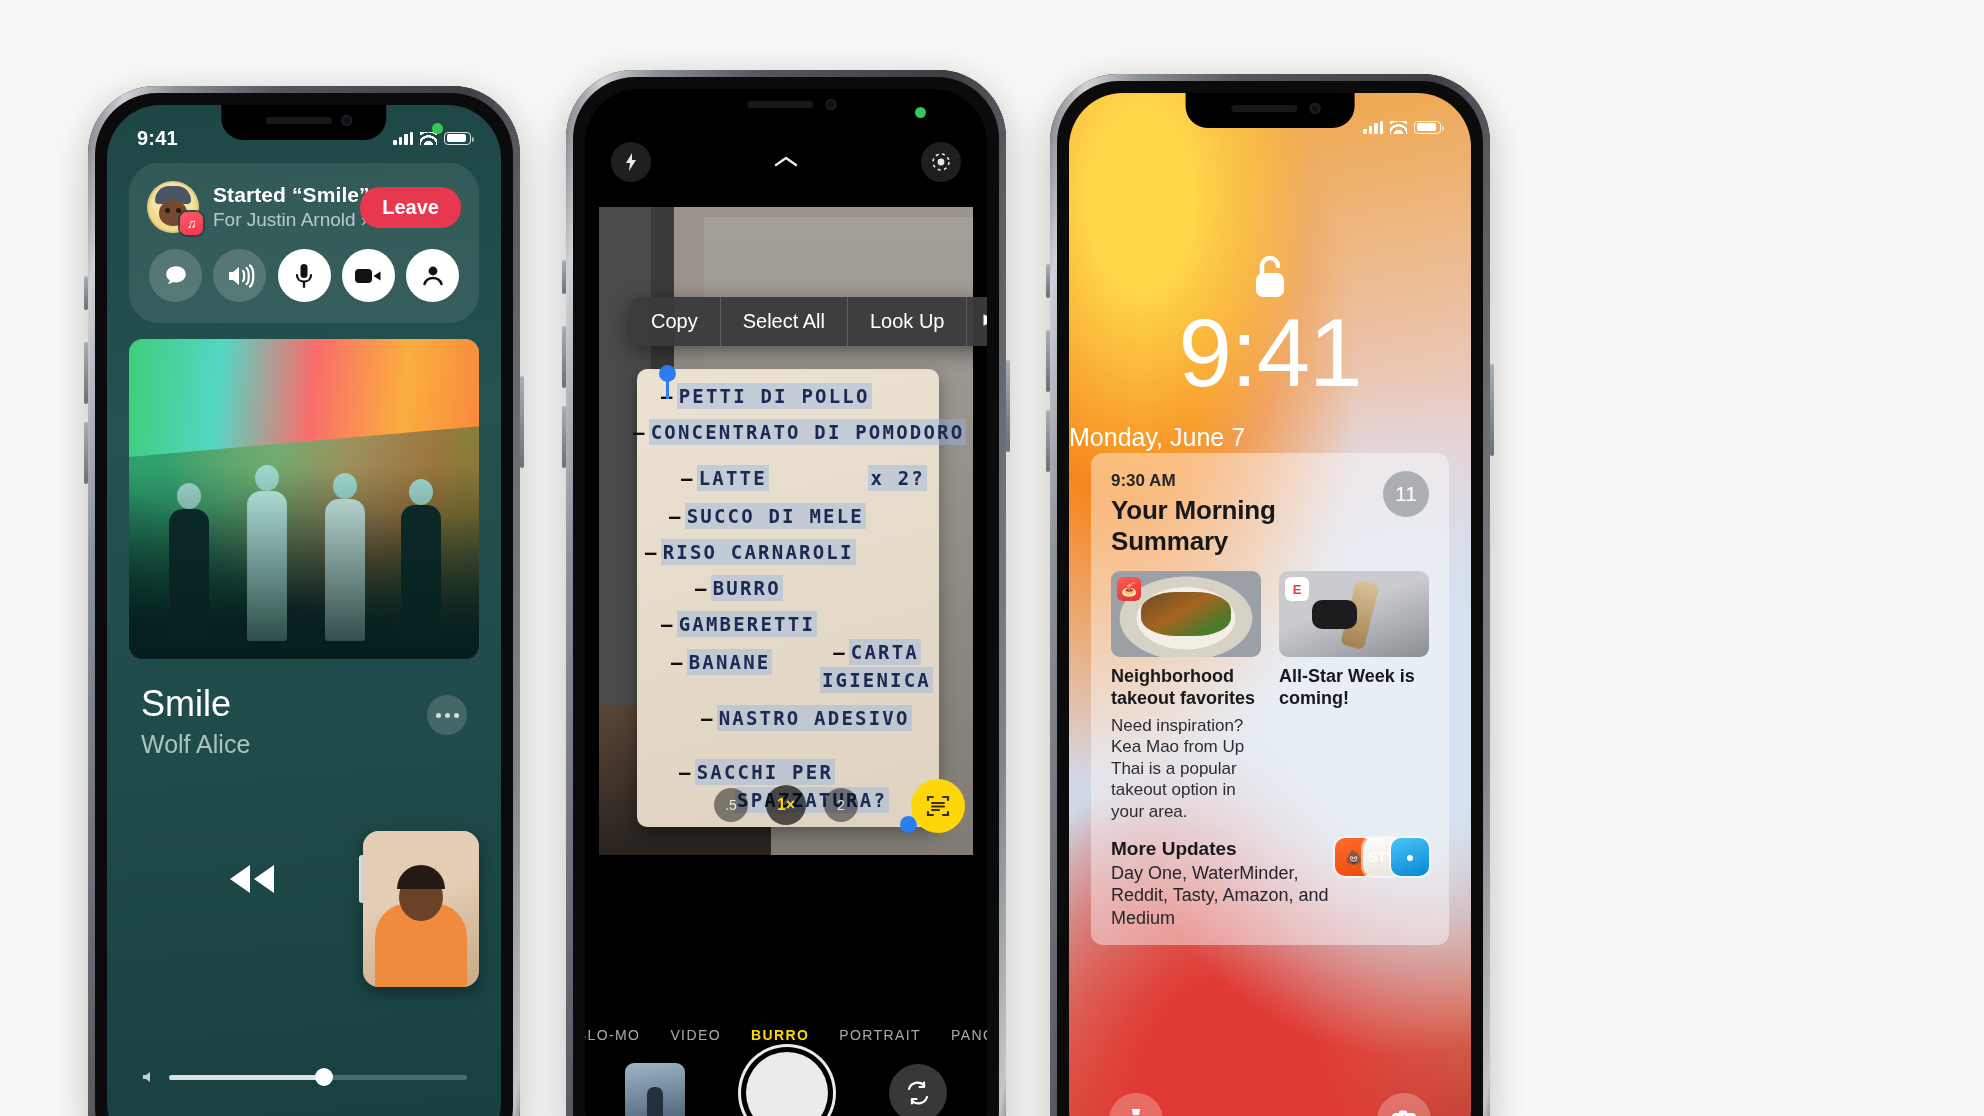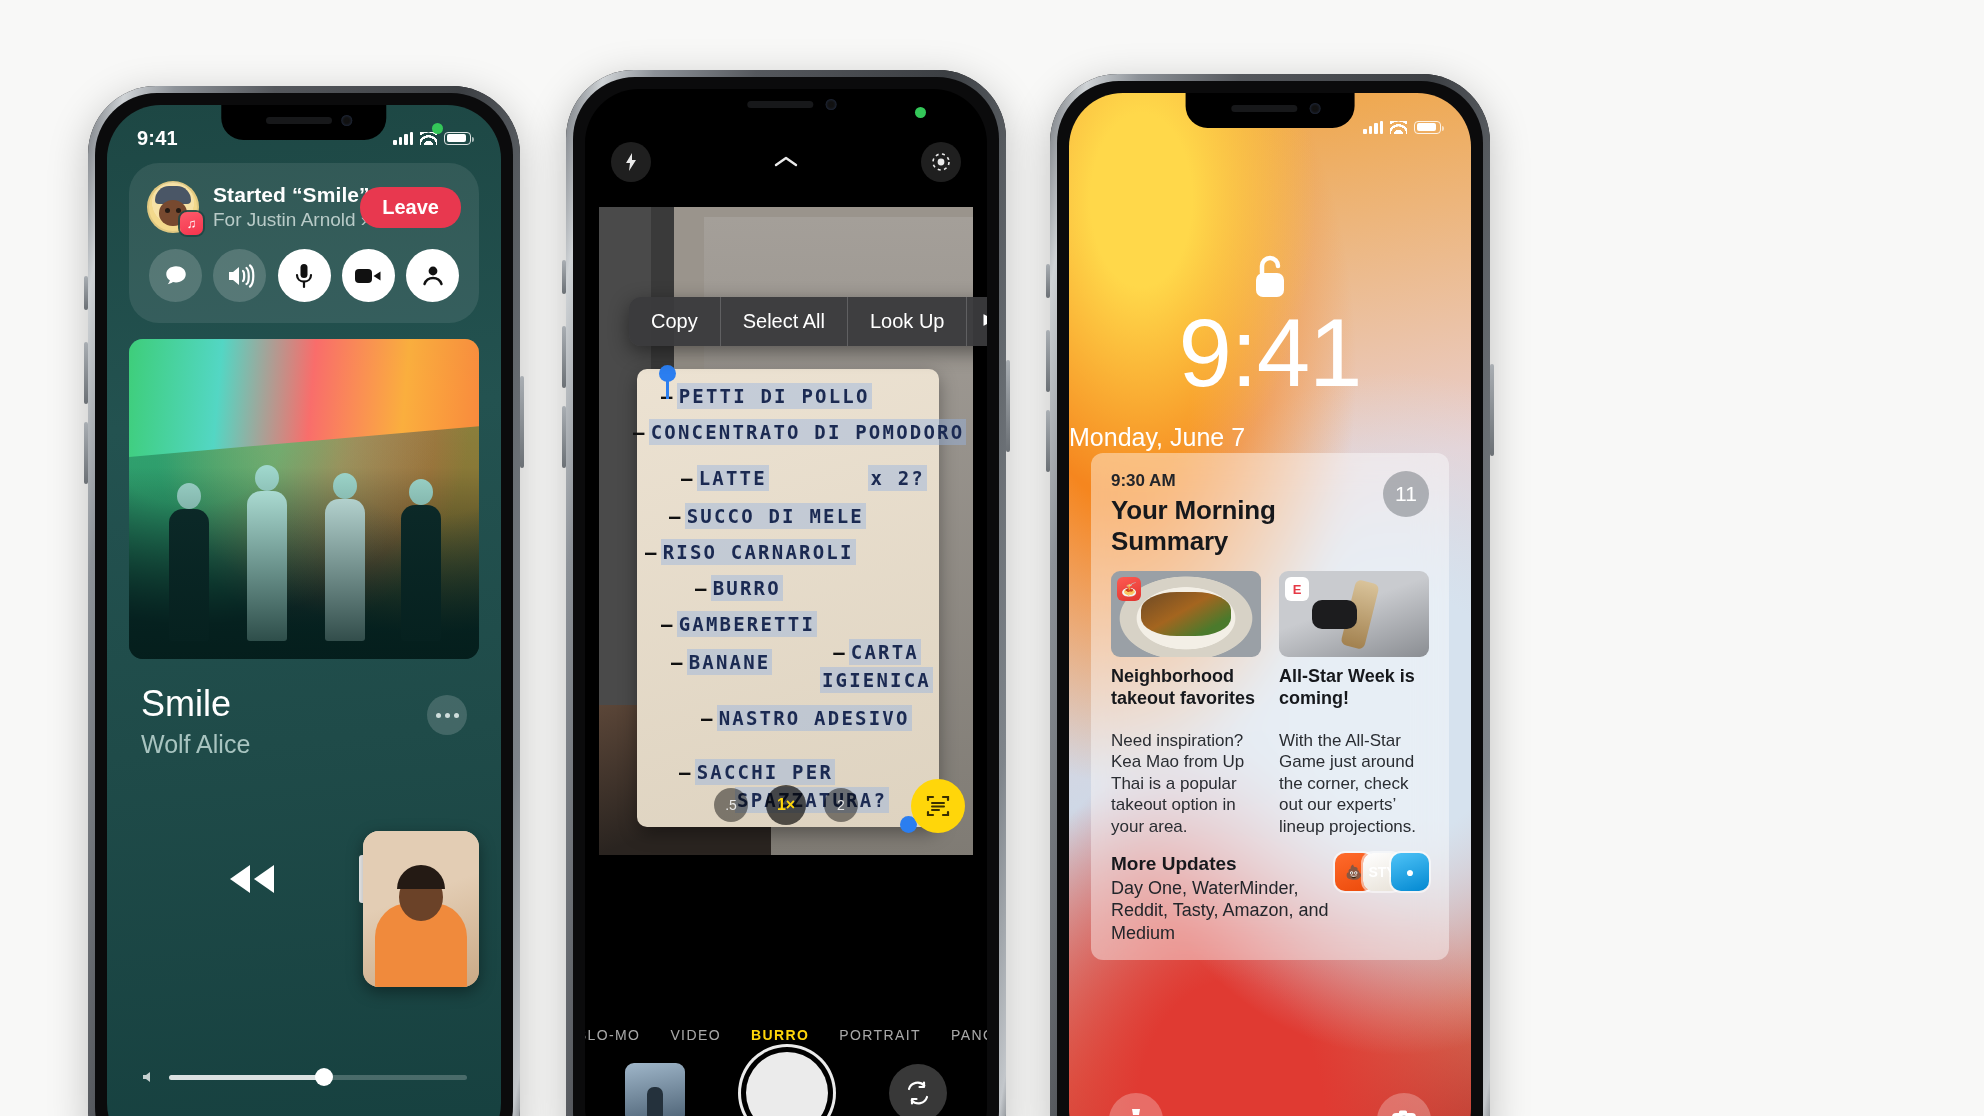--- a/index.html
+++ b/index.html
@@ -231,21 +231,21 @@
   .nc2 .ph{ background:linear-gradient(160deg,#c9cbcf 0 42%,#8a8d92 100%); }
   .nc2 .bat{ position:absolute; top:12%; left:46%; width:16%; height:78%;
      background:linear-gradient(180deg,#d9c39a,#a2814f); border-radius:6px; transform:rotate(14deg); }
   .nc2 .glove{ position:absolute; top:34%; left:22%; width:30%; height:34%;
      background:#1c1c1e; border-radius:10px; }
   .appicon{ position:absolute; top:6px; left:6px; width:24px; height:24px; border-radius:6px;
      display:flex; align-items:center; justify-content:center; font-size:13px; color:#fff; }
   .ic-food{ background:linear-gradient(160deg,#ff5b52,#e0342f); }
   .ic-news{ background:#fff; color:#e63946; font-weight:800; }
   .nc h4{ color:#16181c; font-size:18px; font-weight:700; margin-top:9px; line-height:1.22; }
-  .nc p{ color:#2a2d32; font-size:17px; margin-top:20px; line-height:1.26; }
+  .nc p{ color:#2a2d32; font-size:17px; margin-top:5px; line-height:1.26; }
   .more-up{ margin-top:16px; display:flex; align-items:flex-start; justify-content:space-between; gap:10px; }
   .more-up h5{ color:#16181c; font-size:19px; font-weight:700; }
   .more-up p{ color:#23262b; font-size:18px; margin-top:2px; line-height:1.25; }
   .appstack{ display:flex; flex:none; }
   .appstack span{ width:38px; height:38px; border-radius:10px; margin-left:-10px;
      display:flex; align-items:center; justify-content:center; font-size:14px; color:#fff;
      box-shadow:0 0 0 2px rgba(255,255,255,.55); }
   .ap1{ background:linear-gradient(160deg,#ff6b2c,#ec4a0a); }
   .ap2{ background:linear-gradient(160deg,#fff,#e8e2d8); color:#111; font-weight:800; font-size:12px; }
   .ap3{ background:linear-gradient(160deg,#4fc3f7,#0288d1); }
@@ -596,21 +596,20 @@
               <h4>Neighborhood takeout favorites</h4>
               <p>Need inspiration? Kea Mao from Up Thai is a popular takeout option in your area.</p>
             </div>
             <div class="nc nc2">
               <div class="ph">
                 <div class="bat"></div>
                 <div class="glove"></div>
                 <div class="appicon ic-news">E</div>
               </div>
               <h4>All-Star Week is coming!</h4>
-              <p>With the All-Star Game just around the corner, check out our experts’ lineup projections.</p>
             </div>
           </div>
 
           <div class="more-up">
             <div>
               <h5>More Updates</h5>
               <p>Day One, WaterMinder, Reddit, Tasty, Amazon, and Medium</p>
             </div>
             <div class="appstack">
               <span class="ap1">💩</span>

